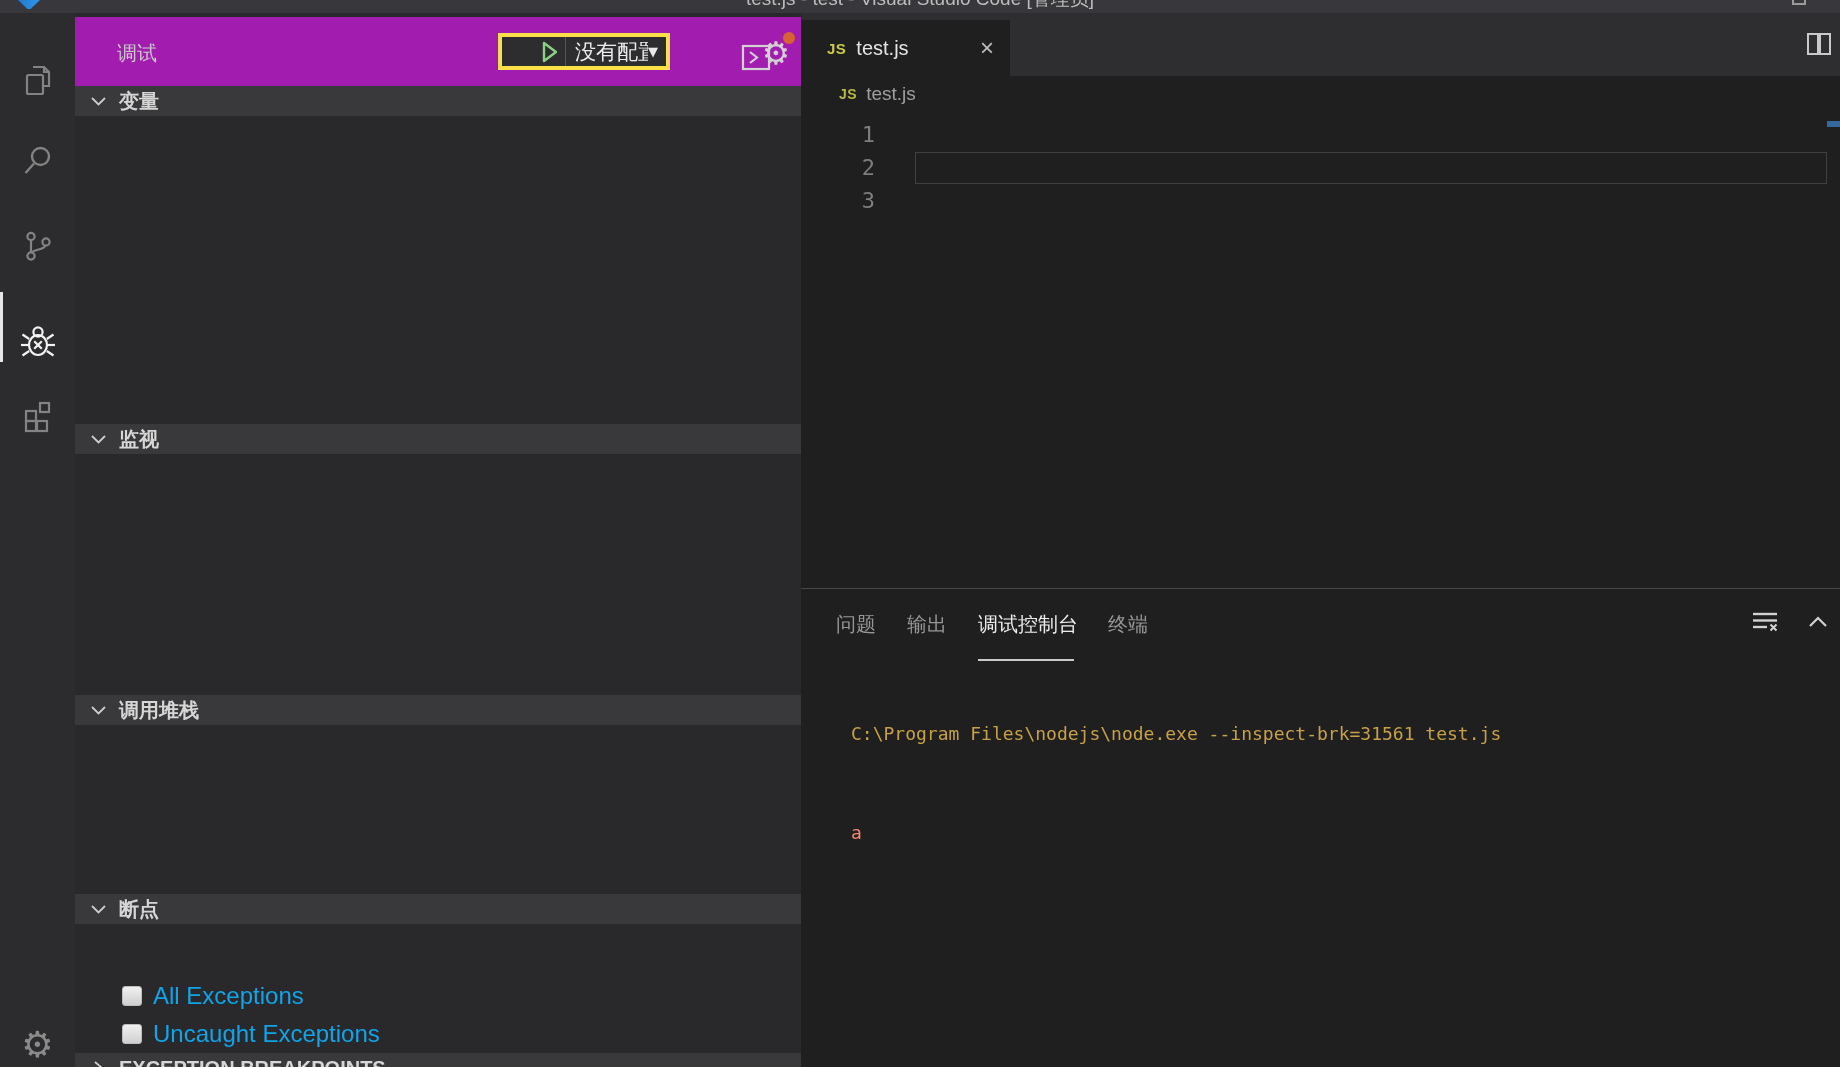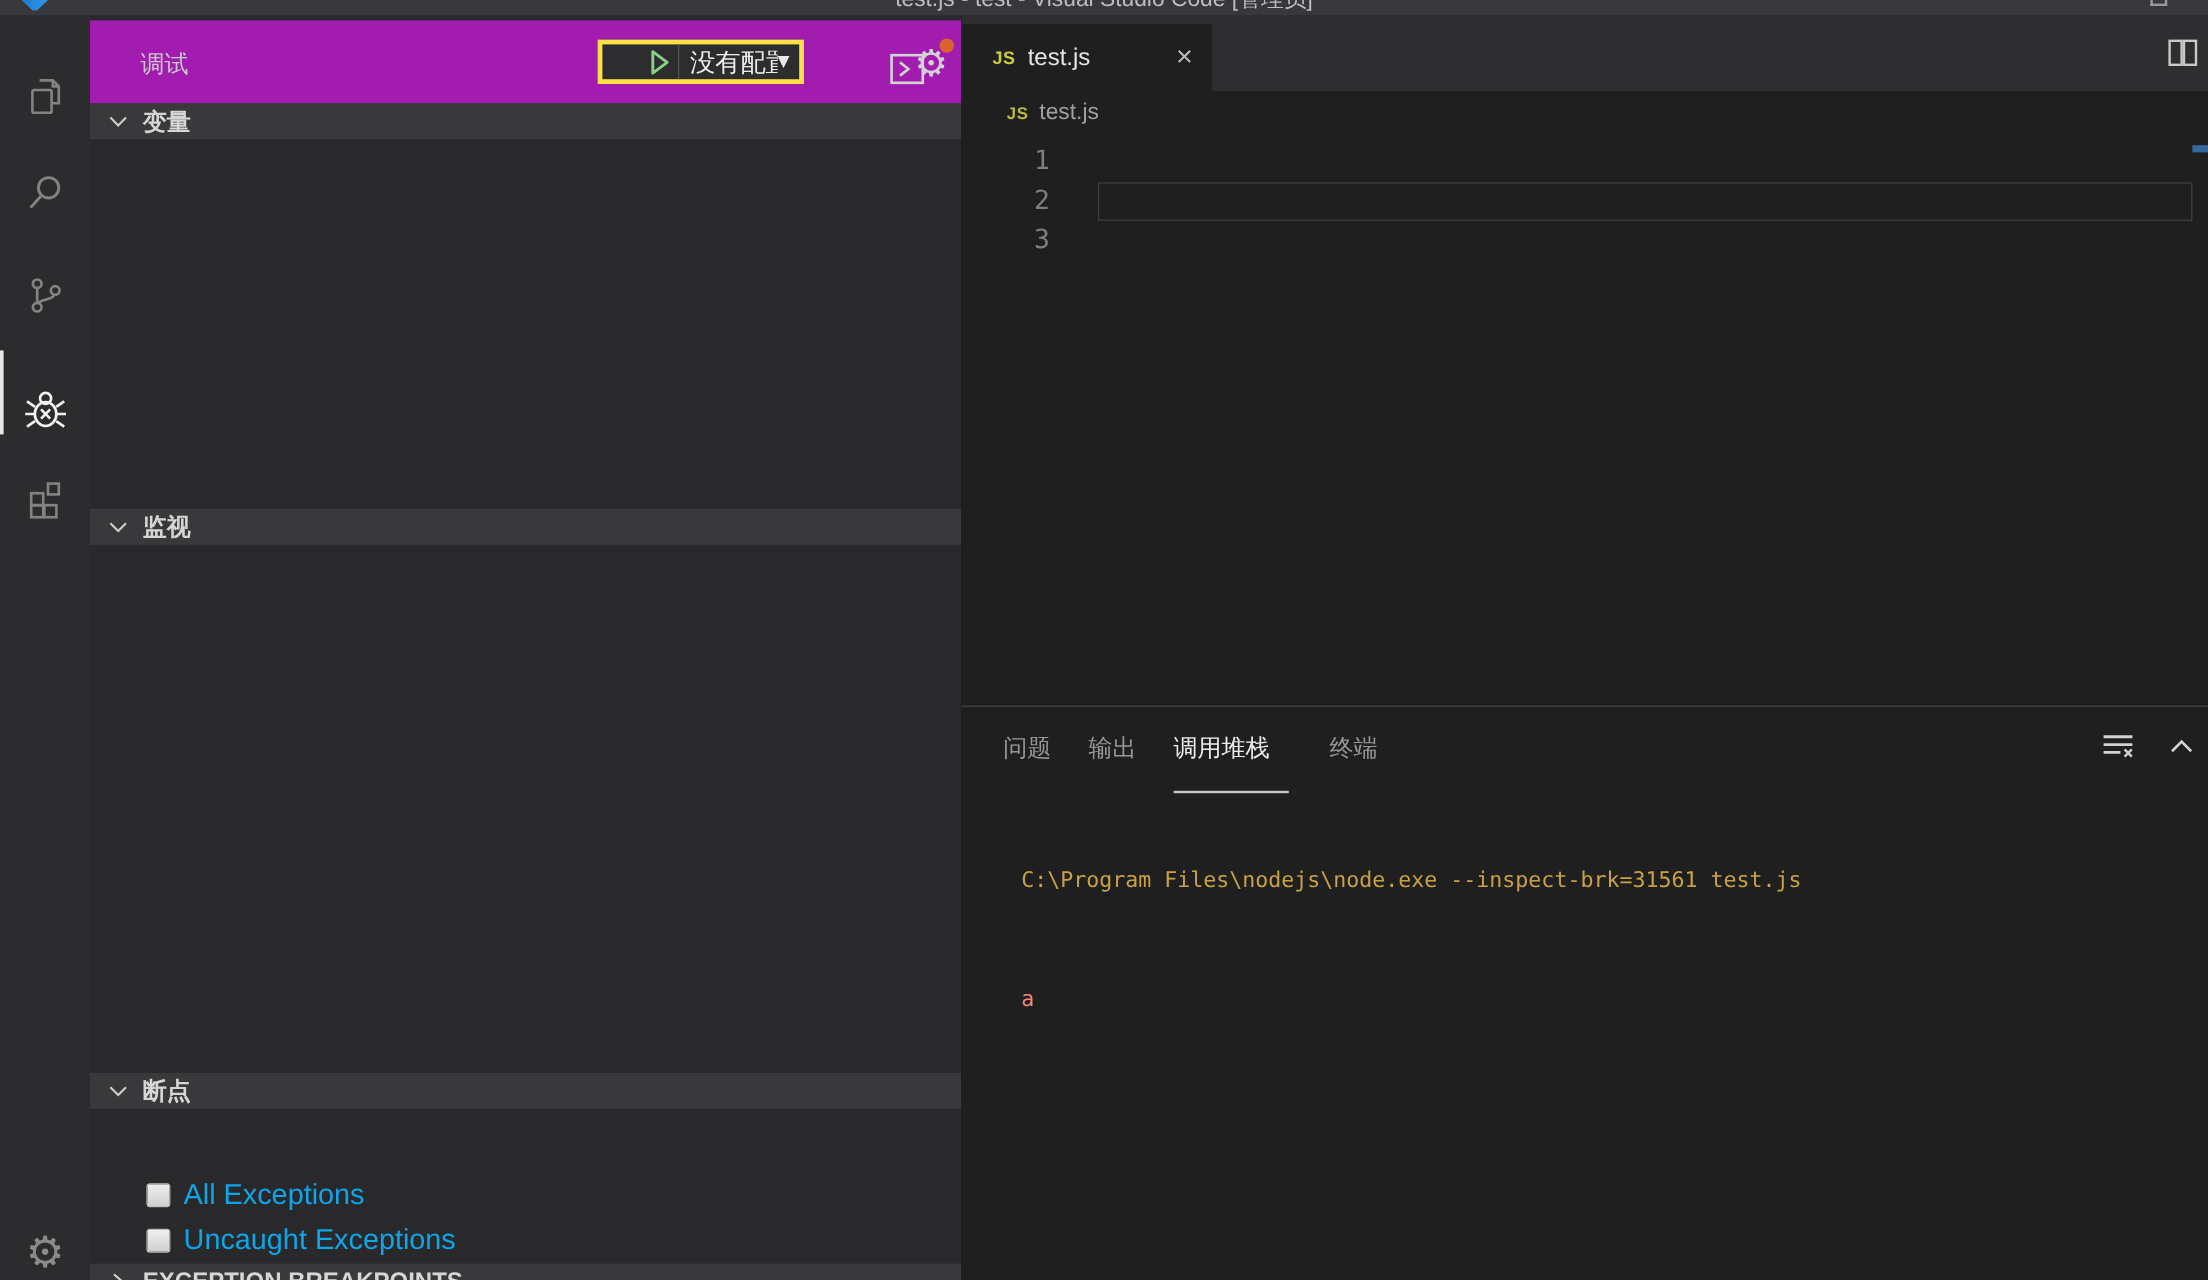--- a/index.html
+++ b/index.html
@@ -206,20 +206,28 @@
 
     <div class="section-header tex" style="top:411px">
       <span class="chev">
         <svg width="17" height="14" viewBox="0 0 17 14" fill="none" stroke="#cccccc" stroke-width="1.8">
             <path d="M2 4 L8.5 10.5 L15 4"></path>
           </svg>
       </span>
       <span class="lbl">监视</span>
     </div>
 
+    <div class="section-header tex" style="top:682px">
+      <span class="chev">
+        <svg width="17" height="14" viewBox="0 0 17 14" fill="none" stroke="#cccccc" stroke-width="1.8">
+            <path d="M2 4 L8.5 10.5 L15 4"></path>
+          </svg>
+      </span>
+      <span class="lbl">调用堆栈</span>
+    </div>
 
     <div class="section-header tex" style="top:881px">
       <span class="chev">
         <svg width="17" height="14" viewBox="0 0 17 14" fill="none" stroke="#cccccc" stroke-width="1.8">
             <path d="M2 4 L8.5 10.5 L15 4"></path>
           </svg>
       </span>
       <span class="lbl">断点</span>
     </div>
 
@@ -272,21 +280,21 @@
       <span class="line-num">3</span>
     </div>
 
     <div id="current-line-box"></div>
     <div id="ruler-mark"></div>
   </div>
 
   <div class="abs" id="panel">
     <div class="panel-tab" style="left:35px">问题</div>
     <div class="panel-tab" style="left:106px">输出</div>
-    <div class="panel-tab active" style="left:177px">调用堆栈</div>
+    <div class="panel-tab active" style="left:177px">调试控制台</div>
     <div class="panel-tab" style="left:307px">终端</div>
     <div id="panel-underline"></div>
 
     <div id="clear-btn">
       <svg width="30" height="26" viewBox="0 0 30 26" fill="none" stroke="#d2d2d2" stroke-width="2.4">
         <path d="M3 5 L27 5"></path>
           <path d="M3 11.5 L27 11.5"></path>
           <path d="M3 18 L17 18"></path>
         <path d="M20.5 15.5 L26.5 21.5 M26.5 15.5 L20.5 21.5" stroke-width="2"></path>
       </svg>

